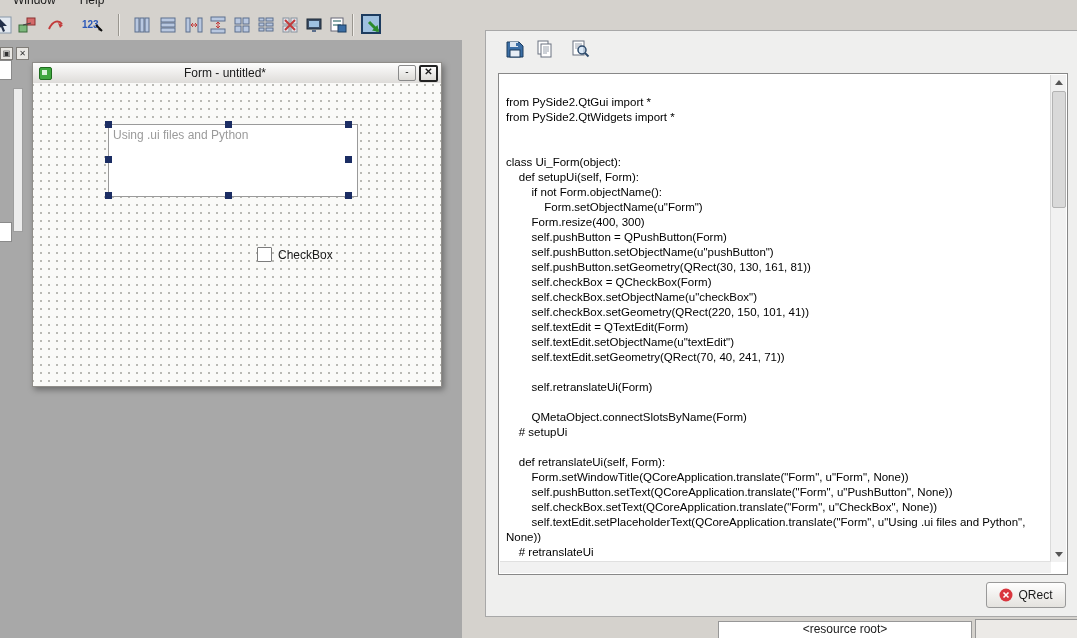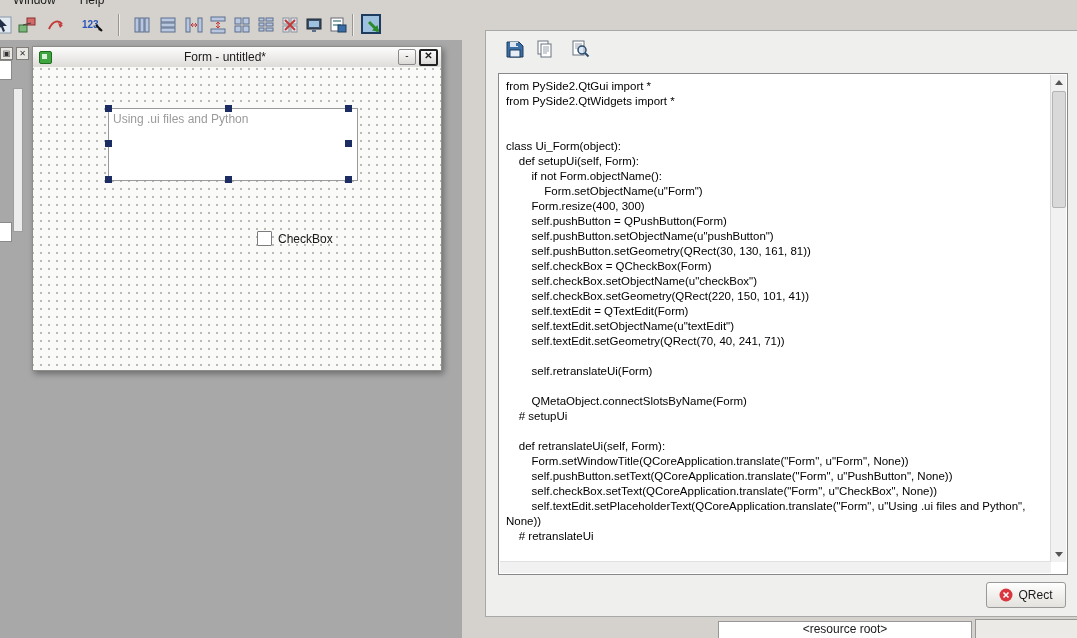--- a/index.html
+++ b/index.html
@@ -19,21 +19,21 @@
 
   
   .dock-btns{position:absolute;left:0;top:7px;display:flex;gap:3px;}
   .dock-mini{width:11px;height:11px;background:#e9e7e3;border:1px solid #807d78;font-size:8px;
              display:flex;align-items:center;justify-content:center;color:#333;}
   .frag-white1{position:absolute;left:0;top:20px;width:11px;height:18px;background:#fff;border:1px solid #8a8a8a;border-left:none;}
   .frag-scroll{position:absolute;left:13px;top:48px;width:8px;height:142px;background:#ececec;border:1px solid #9d9d9d;}
   .frag-white2{position:absolute;left:0;top:182px;width:11px;height:18px;background:#fff;border:1px solid #8a8a8a;border-left:none;}
 
   
-  .form-window{position:absolute;left:32px;top:6px;width:408px;height:323px;background:#e5e5e5;
+  .form-window{position:absolute;left:32px;top:22px;width:408px;height:323px;background:#e5e5e5;
                border:1px solid #8f8d89;box-shadow:2px 3px 6px rgba(0,0,0,.35);}
   .titlebar{height:20px;background:linear-gradient(#fdfdfd,#dedcd9);border-bottom:1px solid #a7a49f;
             display:flex;align-items:center;padding:0 3px;font-size:12px;}
   .form-icon{width:11px;height:11px;background:#3fa63f;border:1px solid #1f6b1f;border-radius:2px;margin:0 3px;
              position:relative;}
   .form-icon::after{content:"";position:absolute;left:2px;top:2px;width:5px;height:5px;background:#d9f2d9;}
   .titlebar .title{flex:1;text-align:center;font-size:12px;}
   .wbtn{width:16px;height:14px;border:1px solid #8a8a8a;border-radius:2px;background:linear-gradient(#fcfcfc,#dcdad6);
         font-size:10px;line-height:12px;text-align:center;margin-left:3px;}
   .wbtn.close{border:2px solid #222;font-weight:bold;width:15px;height:13px;line-height:10px;}
@@ -52,21 +52,21 @@
   .checkbox-widget{position:absolute;left:224px;top:164px;display:flex;align-items:center;gap:6px;font-size:12px;}
   .cb{width:13px;height:13px;background:#fff;border:1px solid #7c7c7c;border-radius:1px;}
 
   
   .dialog{position:absolute;left:485px;top:30px;width:600px;height:585px;background:#efefee;border:1px solid #a8a8a8;}
   .dlg-toolbar{position:absolute;left:0;top:0;height:36px;width:100%;}
   .dbtn{position:absolute;top:7px;width:22px;height:22px;display:flex;align-items:center;justify-content:center;}
 
   .code-area{position:absolute;left:12px;top:42px;width:568px;height:500px;background:#fff;border:1px solid #888;}
   .code-view{position:absolute;left:1px;top:1px;right:16px;bottom:12px;overflow:hidden;}
-  .code-view pre{margin:0;padding:4px 2px 4px 6px;font-family:"Liberation Sans",sans-serif;
+  .code-view pre{margin:0;padding:20px 2px 4px 6px;font-family:"Liberation Sans",sans-serif;
                  font-size:11.5px;line-height:15px;white-space:pre-wrap;word-break:break-word;color:#000;}
   .vscroll{position:absolute;top:1px;right:1px;bottom:12px;width:15px;background:#f1f1f1;border-left:1px solid #dadada;}
   .hscroll{position:absolute;left:1px;right:16px;bottom:1px;height:11px;background:#f1f1f1;border-top:1px solid #e0e0e0;}
   .sb-btn{position:absolute;left:0;width:15px;height:15px;background:#f1f1f1;display:flex;align-items:center;justify-content:center;}
   .arr-up{width:0;height:0;border-left:4px solid transparent;border-right:4px solid transparent;border-bottom:5px solid #555;}
   .arr-dn{width:0;height:0;border-left:4px solid transparent;border-right:4px solid transparent;border-top:5px solid #555;}
   .sb-thumb{position:absolute;left:1px;top:16px;width:12px;height:115px;background:#d9d9d9;border:1px solid #b3b3b3;border-radius:2px;}
 
   .close-btn{position:absolute;left:500px;top:551px;width:78px;height:24px;
              background:linear-gradient(#fefefe,#e4e2de);border:1px solid #999;border-radius:3px;

